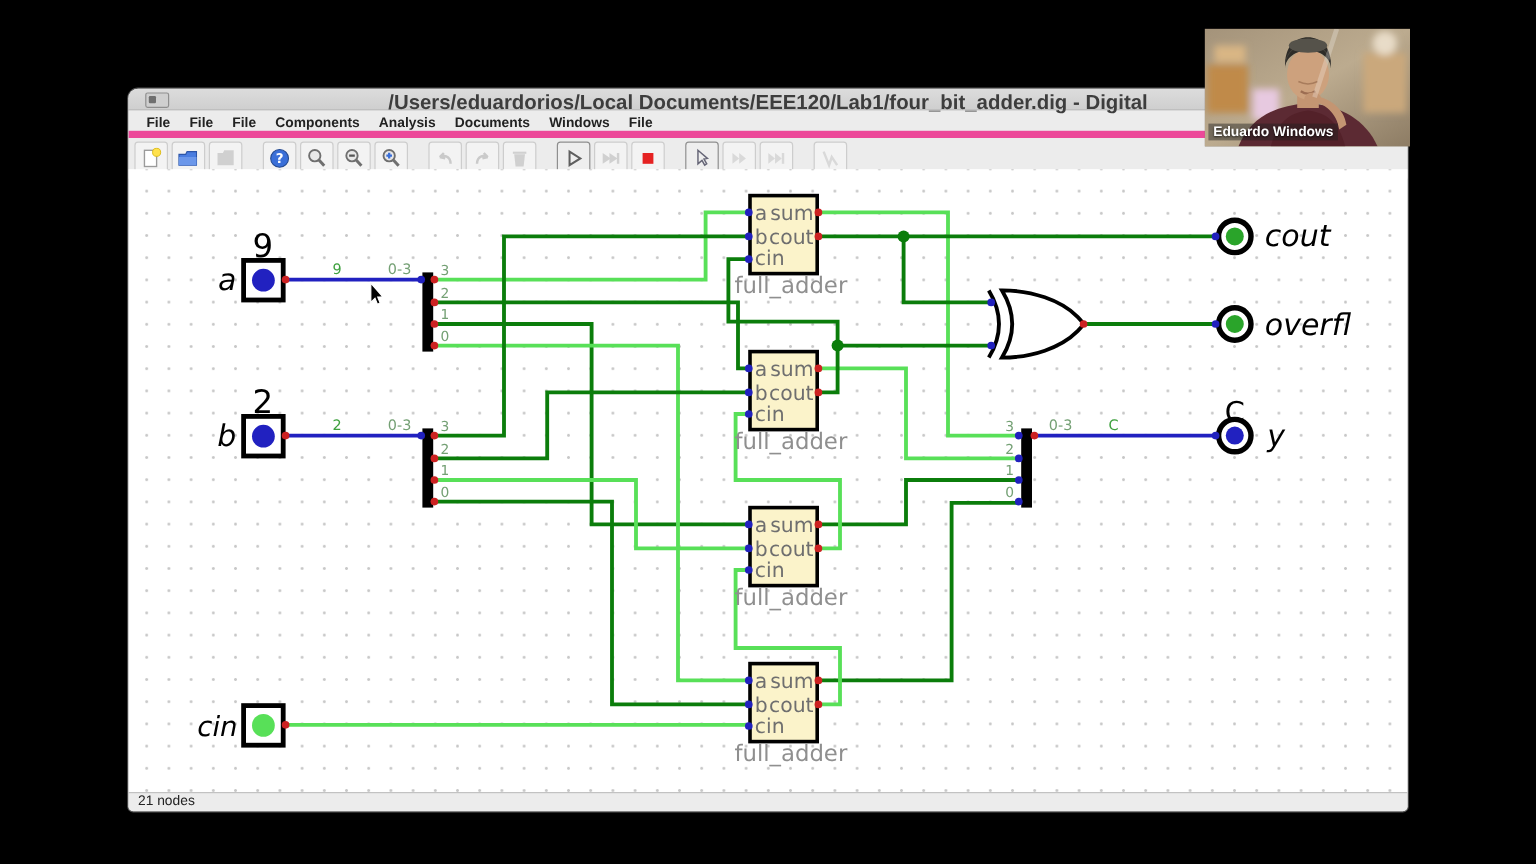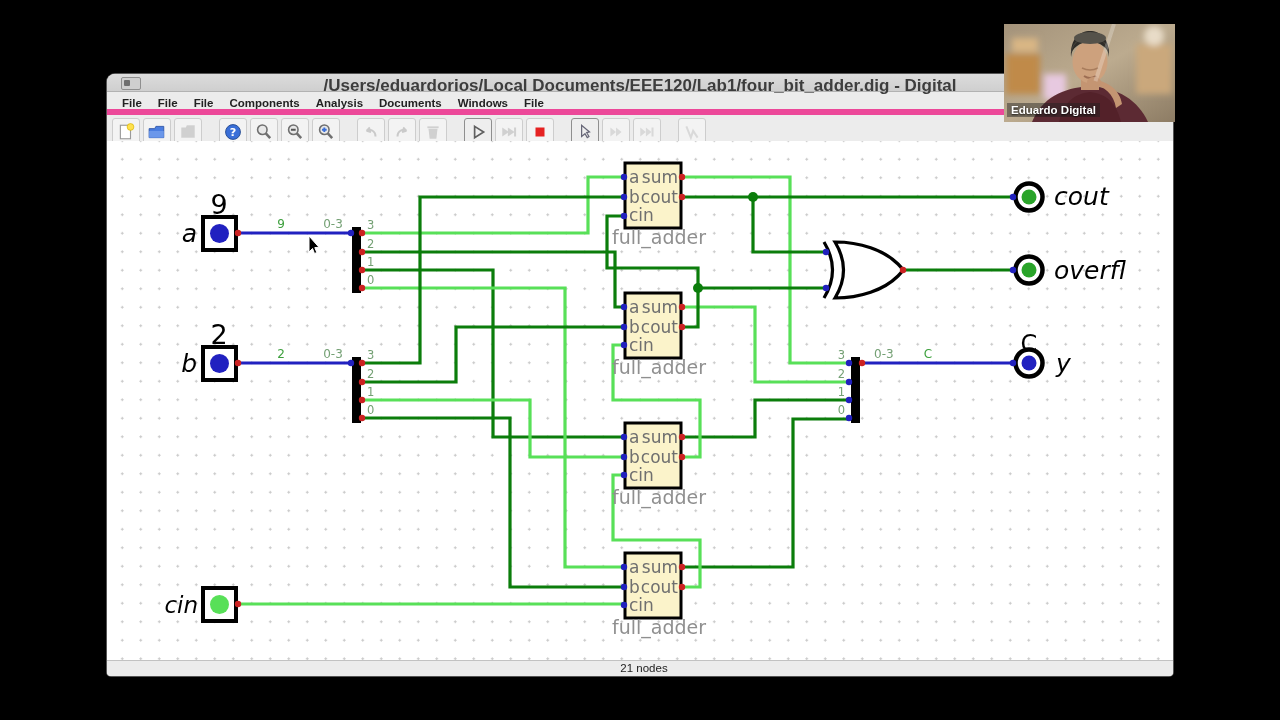--- a/index.html
+++ b/index.html
@@ -23,21 +23,21 @@
            display:flex;align-items:center;padding-left:5px;}
   .tbtn{width:26px;height:25px;background:#f3f3f3;border:1px solid #cdcdcd;border-radius:3px;
         margin-right:3px;display:flex;align-items:center;justify-content:center;}
   .tbtn.active{border-color:#8f8f8f;background:#eee;}
   .tbtn.disabled svg{opacity:.38;filter:grayscale(1);}
   .tbtn.gap{margin-left:14px;}
   .canvas{position:absolute;left:0;top:67px;width:1066px;height:519px;background:#fff;
           background-image:radial-gradient(circle,#c8c8c8 1px,rgba(0,0,0,0) 1.3px);
           background-size:18.5px 18.5px;background-position:6px 9px;}
   .statusbar{position:absolute;left:0;bottom:0;width:100%;height:16px;background:#ececec;
-          border-top:1px solid #c2c2c2;font-size:11.5px;color:#222;padding:1px 0 0 8px;box-sizing:border-box;text-align:center;}
+          border-top:1px solid #c2c2c2;font-size:11.5px;color:#222;padding:1px 0 0 8px;box-sizing:border-box;}
   .webcam{position:absolute;left:1004px;top:24px;width:171px;height:98px;z-index:9;
           overflow:hidden;background:#8a7a63;}
   .webcam .name{position:absolute;left:3px;bottom:5px;color:#fff;font-size:11.5px;font-weight:700;
           background:rgba(30,30,30,.45);padding:1px 4px;text-shadow:0 1px 2px rgba(0,0,0,.8);}
   svg text{font-family:"DejaVu Sans",sans-serif;}
   .lbl{font-style:italic;}
 </style>
 </head>
 <body>
 
@@ -377,15 +377,15 @@
         <path d="M67,33 C66,14 76,7 86,7 C96,7 106,14 105,33 C105,24 96,18 86,18 C76,18 67,24 67,33 Z" fill="#2e2c28"></path>
         <path d="M67,33 C67,20 76,13 86,13 C96,13 105,20 105,33 L105,27 C103,18 95,12 86,12 C77,12 69,18 67,27 Z" fill="#45423b"></path>
         <ellipse cx="86" cy="14" rx="16" ry="6" fill="#55524a"></ellipse>
         <path d="M78,44 Q86,48 94,44" stroke="#a87c5c" stroke-width="1.4" fill="none"></path>
         <path d="M80,52 Q86,56 92,52" stroke="#9c6d52" stroke-width="2" fill="none"></path>
         <path d="M118,80 C116,66 104,58 92,56 L88,60 C100,62 110,70 112,84 Z" fill="#c49572"></path>
         <ellipse cx="90" cy="58" rx="7" ry="5" fill="#c49572"></ellipse>
       </g>
       <rect x="108" y="0" width="4" height="60" fill="#fff" opacity=".25" transform="rotate(18 110 0)"></rect>
     </svg>
-    <div class="name">Eduardo Digital</div>
+    <div class="name">Eduardo Windows</div>
   </div>
 </div>
 
 </body></html>

